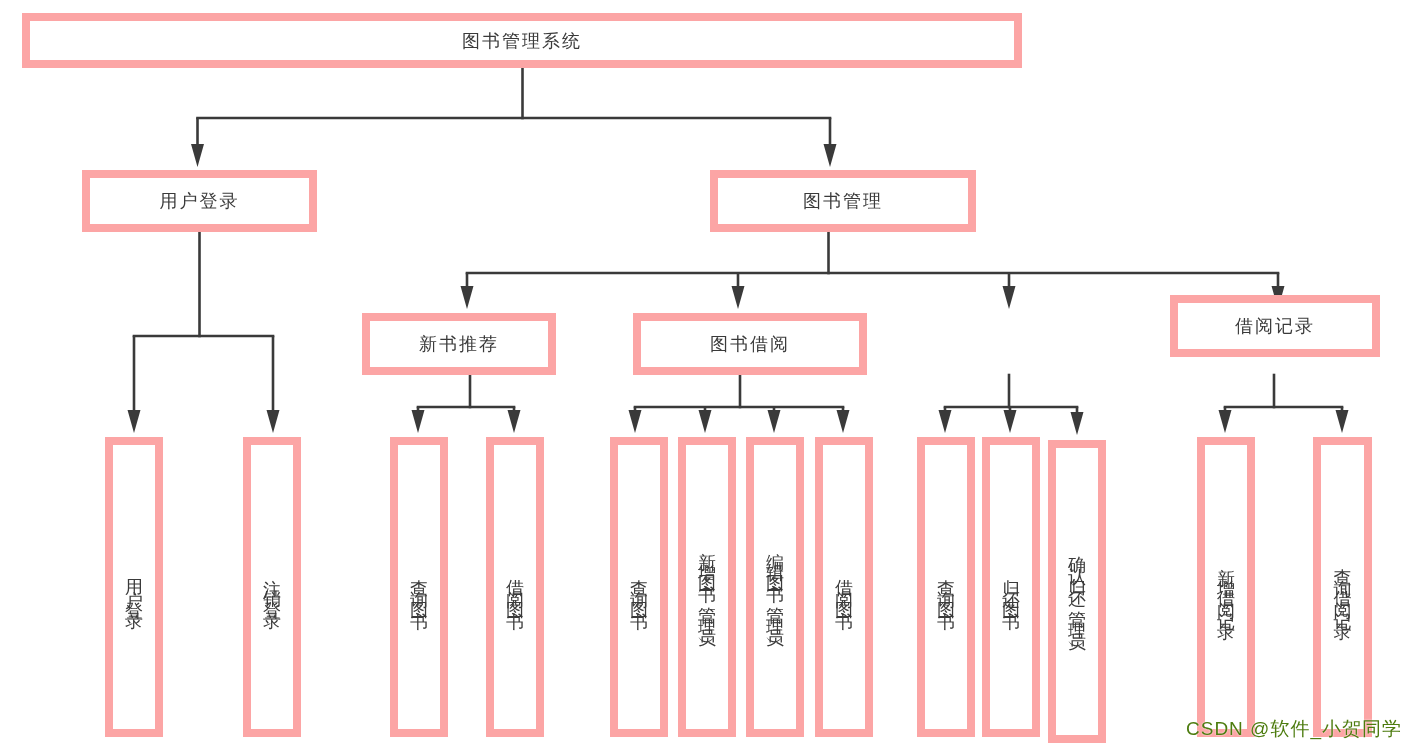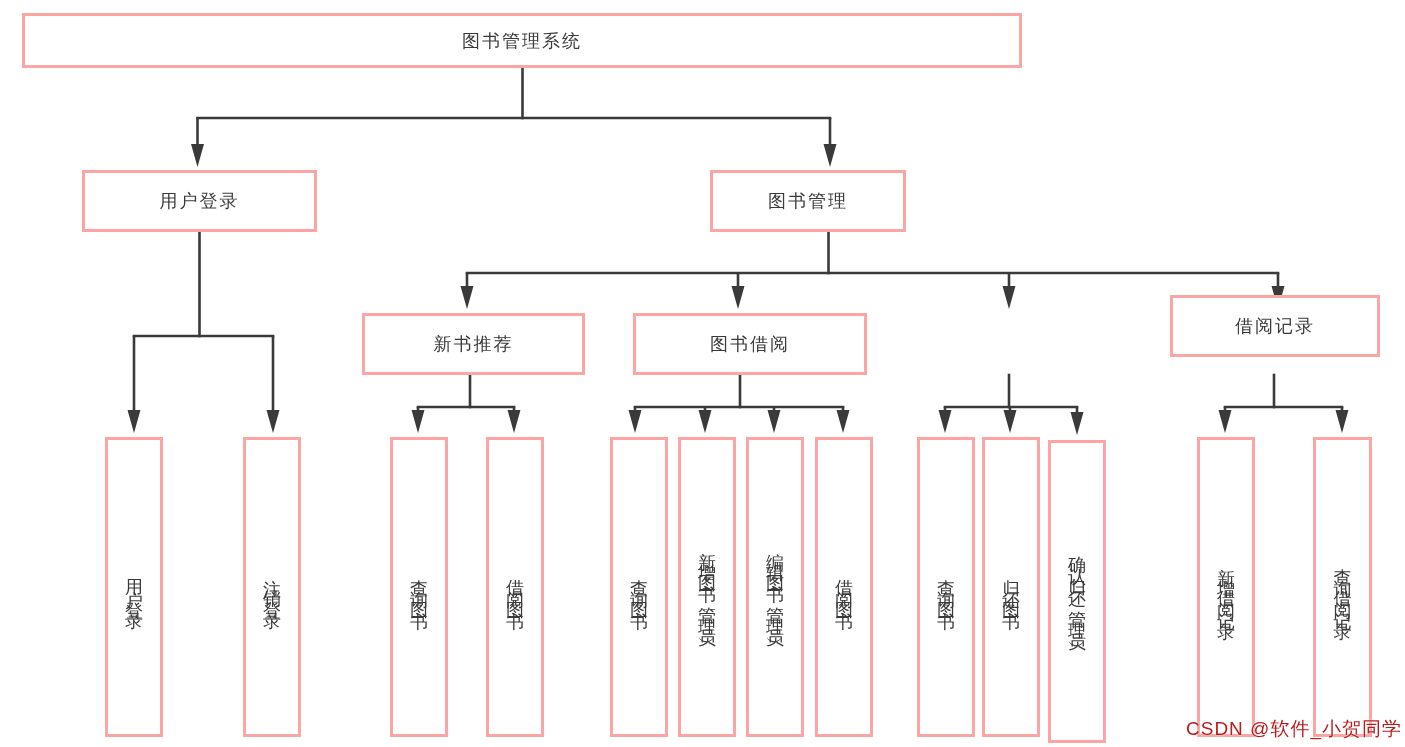--- a/index.html
+++ b/index.html
@@ -18,21 +18,21 @@
   svg.wires {
     position: absolute;
     left: 0; top: 0;
     width: 1405px;
     height: 747px;
   }
   .node {
     position: absolute;
     box-sizing: border-box;
     background: #ffffff;
-    border: 3px solid #fca5a5;
+    border: 8px solid #fca5a5;
     color: #3a3a3a;
     display: flex;
     align-items: center;
     justify-content: center;
     font-size: 18px;
     letter-spacing: 2px;
     white-space: nowrap;
   }
   .node.h {  }
   .node.v { 
@@ -40,22 +40,22 @@
   }
   .node.v .vtext {
     writing-mode: vertical-rl;
     text-orientation: mixed;
     line-height: 1;
     max-height: 290px;
   }
   
   .root-box  { left: 22px;   top: 13px;  width: 1000px; height: 55px; }
   .l1-a      { left: 82px;   top: 170px; width: 235px;  height: 62px; }
-  .l1-b      { left: 710px;  top: 170px; width: 196px;  height: 62px; }
-  .l2-a      { left: 362px;  top: 313px; width: 223px;  height: 62px; }
+  .l1-b      { left: 710px;  top: 170px; width: 266px;  height: 62px; }
+  .l2-a      { left: 362px;  top: 313px; width: 194px;  height: 62px; }
   .l2-b      { left: 633px;  top: 313px; width: 234px;  height: 62px; }
   .l2-c      { left: 903px;  top: 313px; width: 212px;  height: 62px; }
   .l2-d      { left: 1170px; top: 295px; width: 210px;  height: 62px; }
   .lf        { top: 437px; height: 300px; width: 58px; }
   .lf-1  { left: 105px; }
   .lf-2  { left: 243px; }
   .lf-3  { left: 390px; }
   .lf-4  { left: 486px; }
   .lf-5  { left: 610px; }
   .lf-6  { left: 678px; }
@@ -64,21 +64,21 @@
   .lf-9  { left: 917px; }
   .lf-10 { left: 982px; }
   .lf-11 { left: 1048px; top: 440px; height: 303px; }
   .lf-12 { left: 1197px; }
   .lf-13 { left: 1313px; width: 59px; }
   .watermark {
     position: absolute;
     left: 1186px;
     top: 716px;
     font-size: 19px;
-    color: #b91c1c;
+    color: #4d7c0f;
     text-shadow: 0 0 2px #ffffff;
     letter-spacing: 1px;
     white-space: nowrap;
     z-index: 5;
   }
 </style>
 </head>
 <body>
 
 <div id="canvas">

